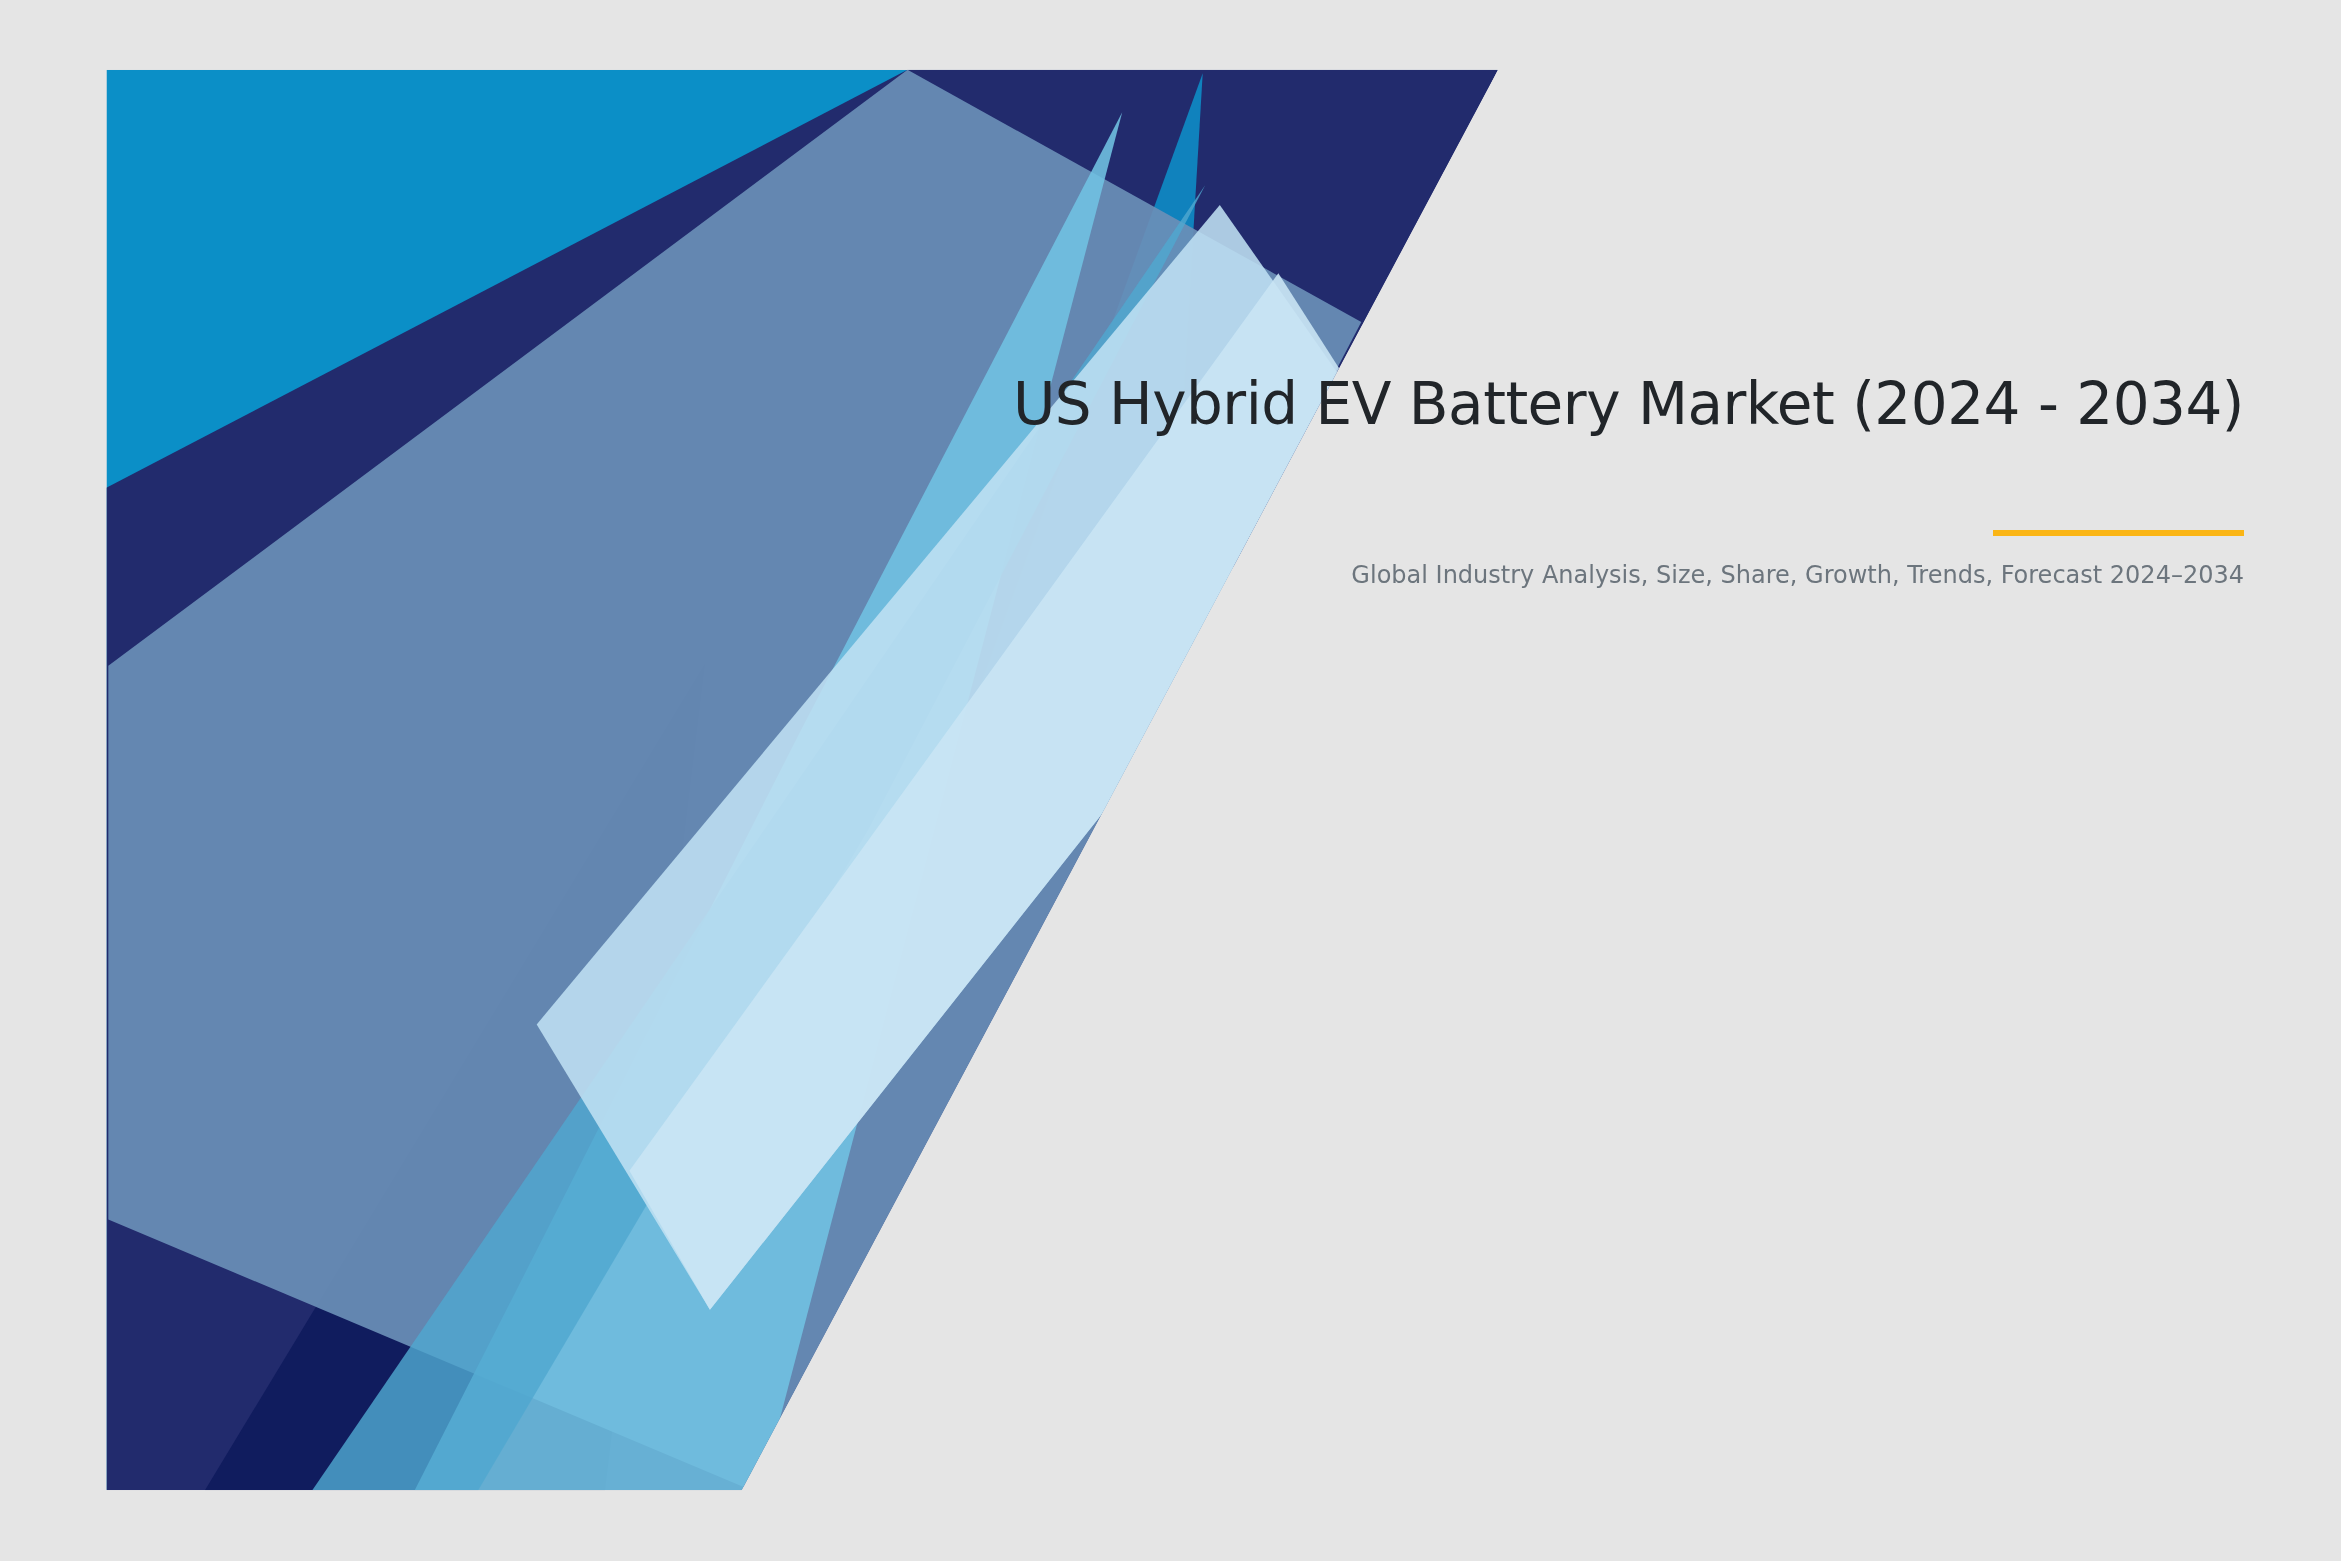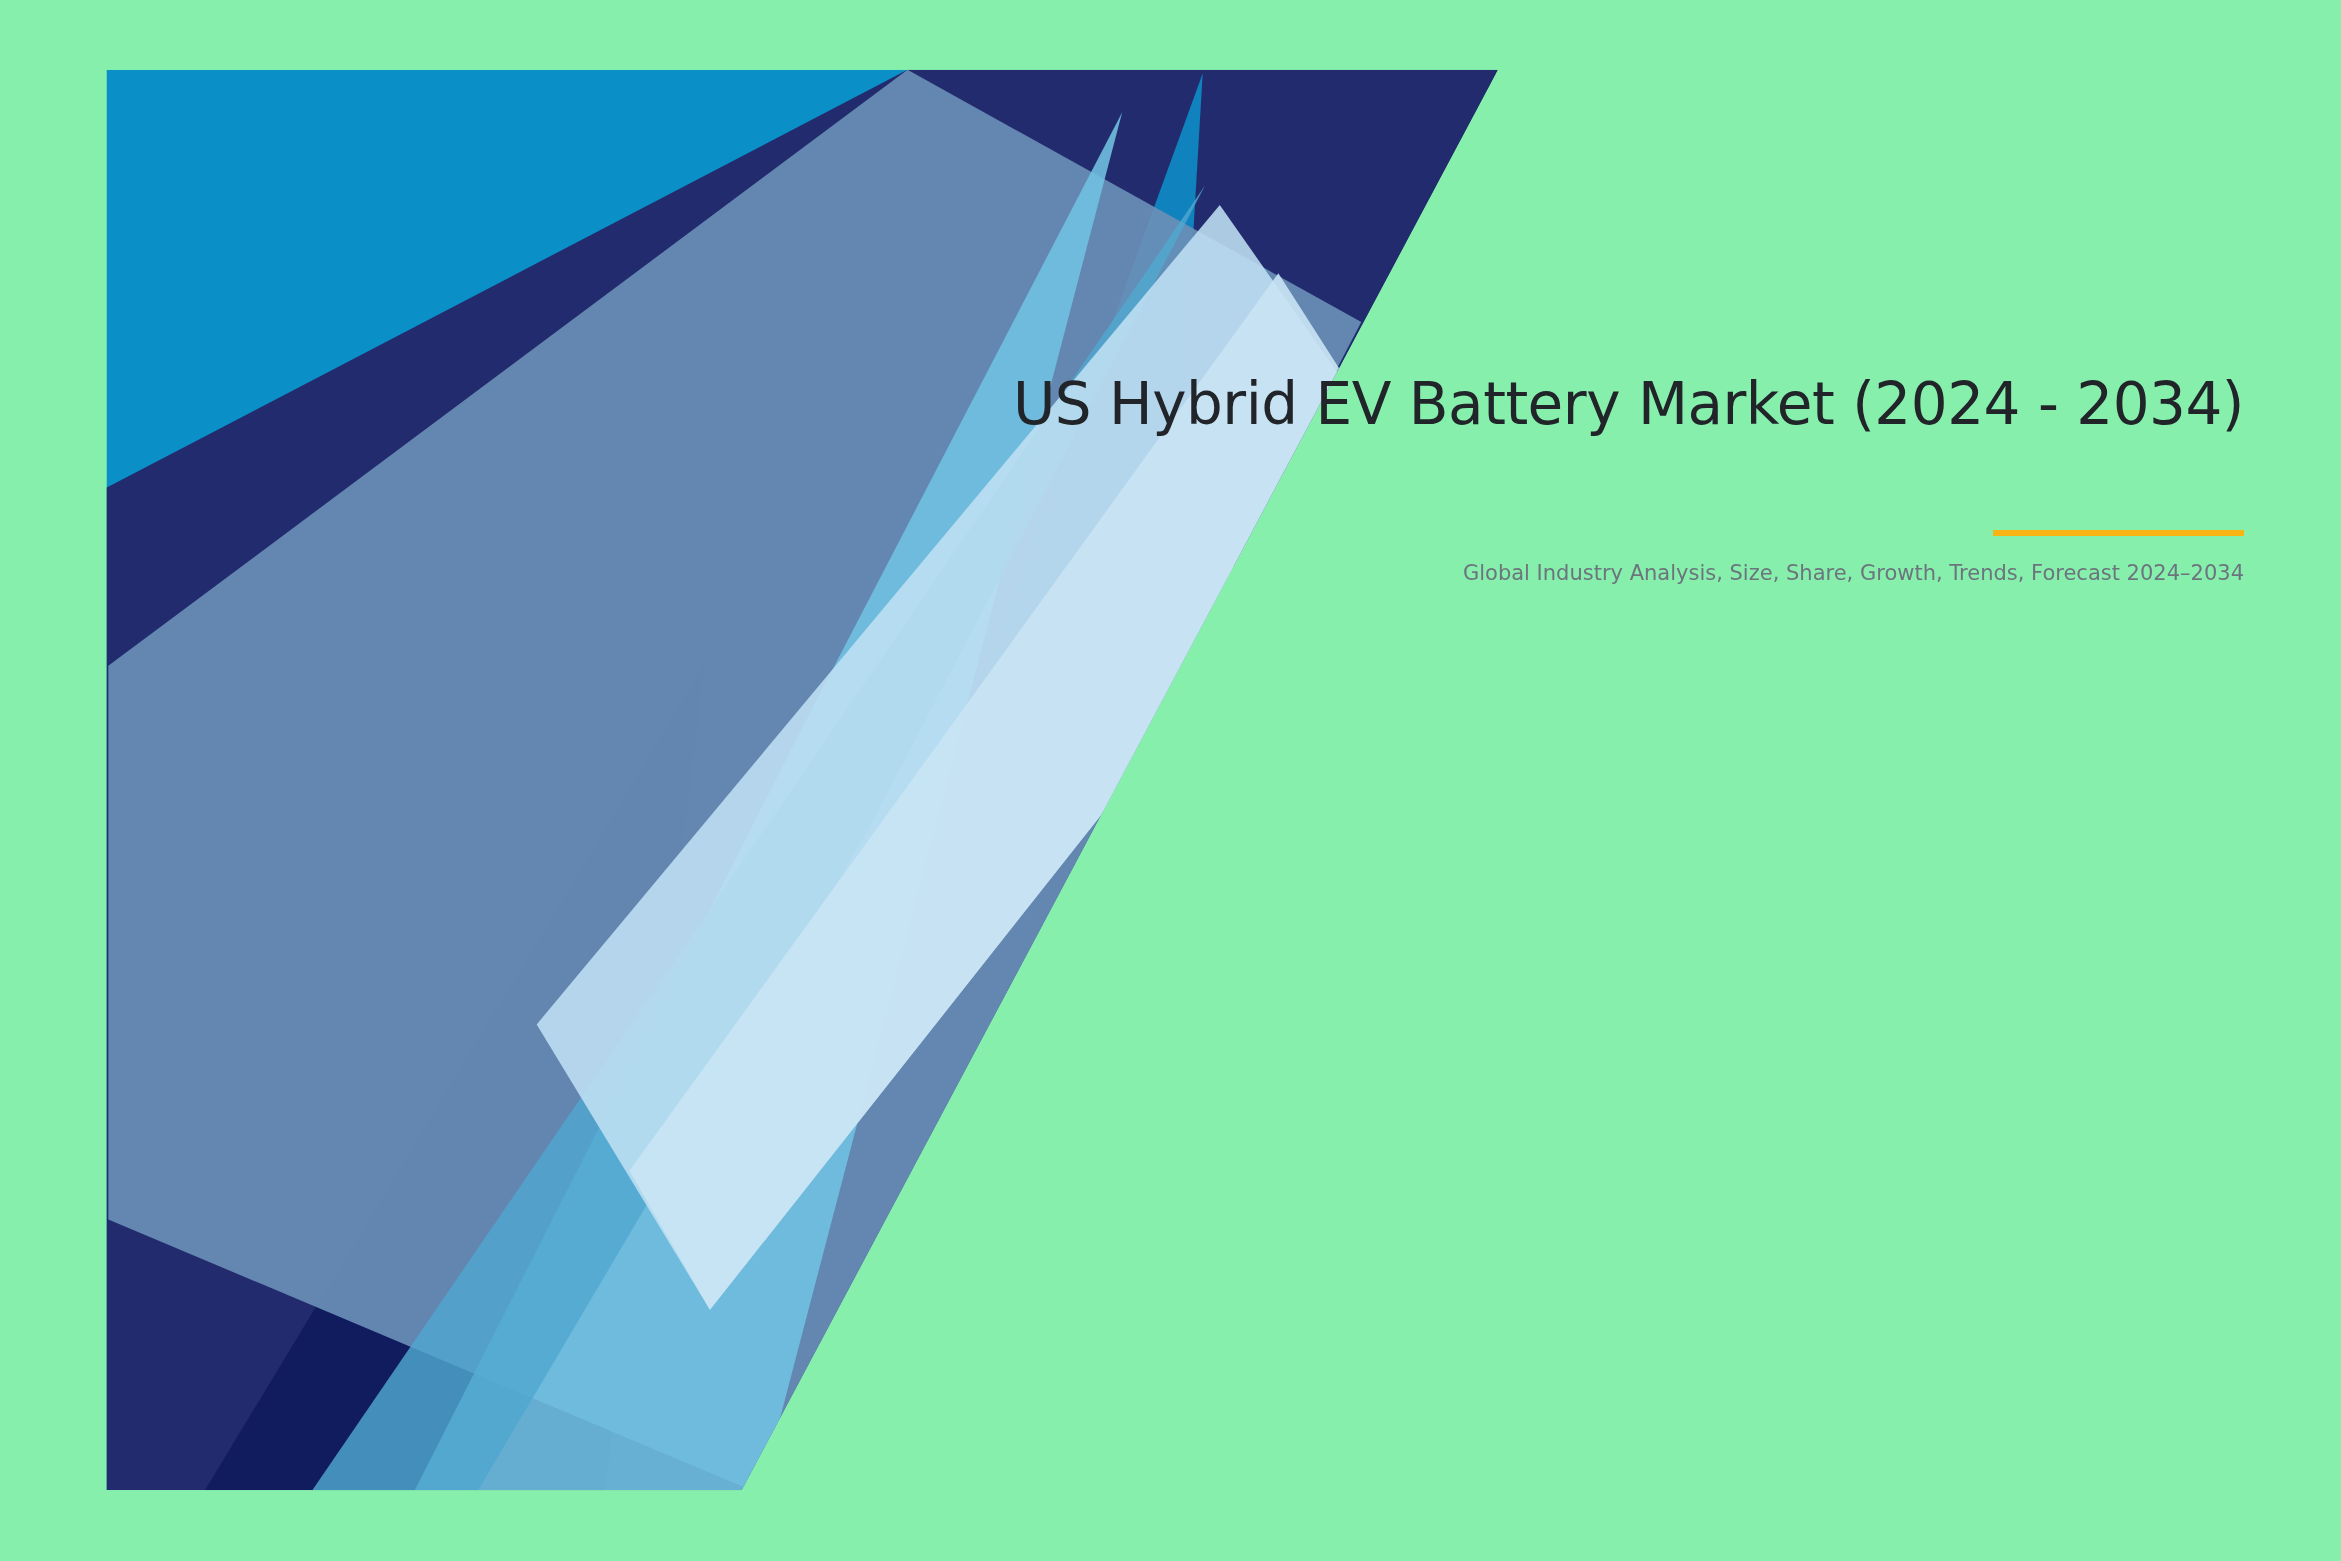--- a/index.html
+++ b/index.html
@@ -60,31 +60,31 @@
     right: 0px;
     top: 159px;
     width: 251px;
     height: 6.3px;
     background: #fab515;
   }
 
   #report-subtitle {
     margin: 0;
     padding-top: 123px;
-    font-size: 21px;
+    font-size: 24px;
     line-height: 1.32;
     font-weight: 400;
     color: #6c757d;
     text-align: right;
   }
 </style>
 </head>
 <body>
 
-<div id="page" style="background: #86efac;">
+<div id="page" style="background: #e5e5e5;">
 
   <svg id="artwork" viewBox="0 0 4800 3200" width="2342" height="1561" xmlns="http://www.w3.org/2000/svg" preserveAspectRatio="none" aria-hidden="true">
     <defs>
       <clipPath id="artclip">
         <polygon points="218,143 3070,143 1520,3055 218,3055"></polygon>
       </clipPath>
     </defs>
     <g clip-path="url(#artclip)">
       <polygon id="s0" points="218,143 3070,143 218,3055" fill="#0b8fc7" fill-opacity="1"></polygon>
       <polygon id="s1" points="218,1000 1860,143 3070,143 1520,3055 218,3055" fill="#222b6d" fill-opacity="1"></polygon>

